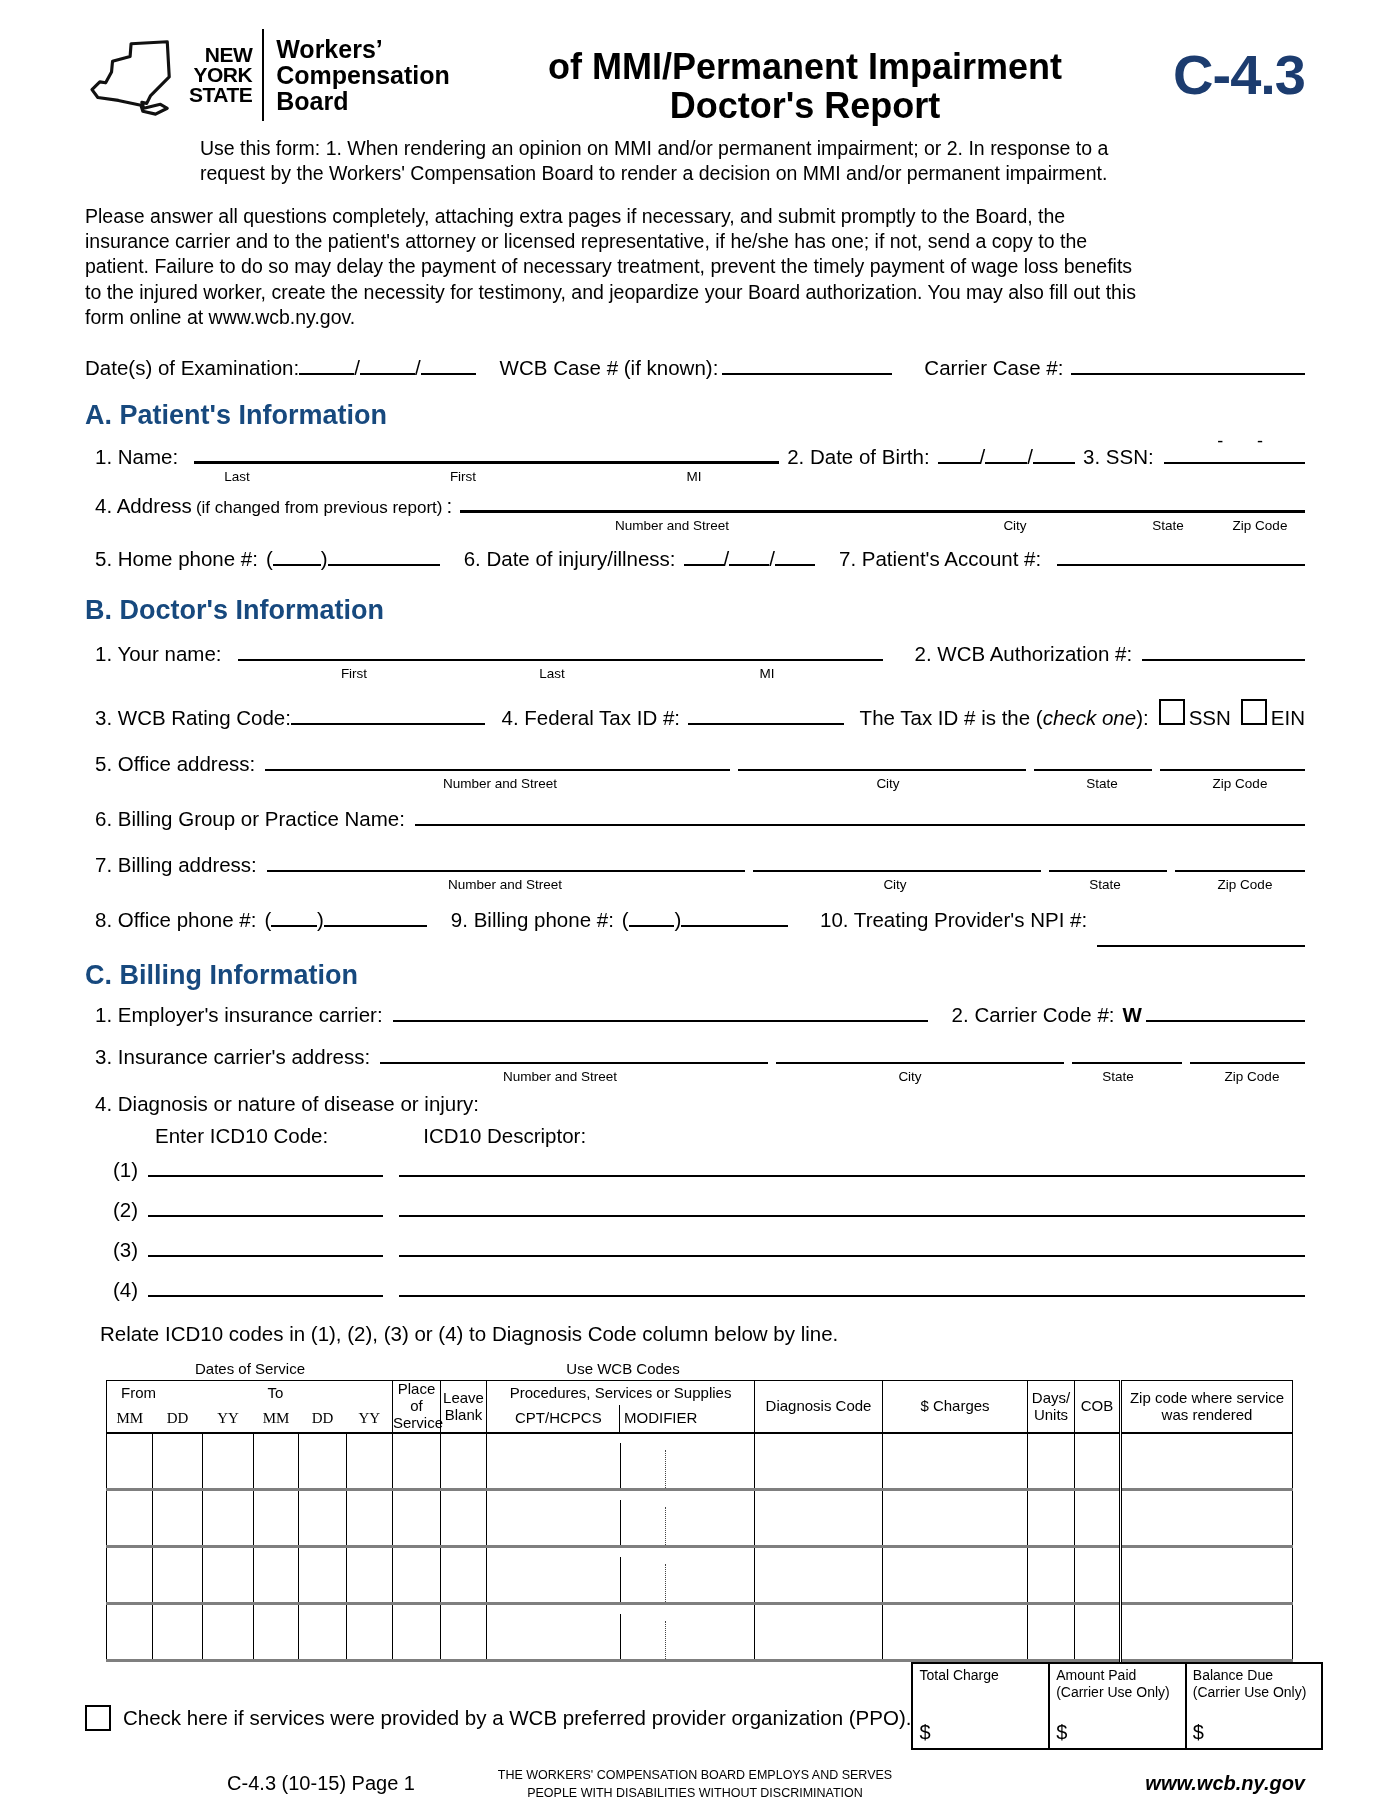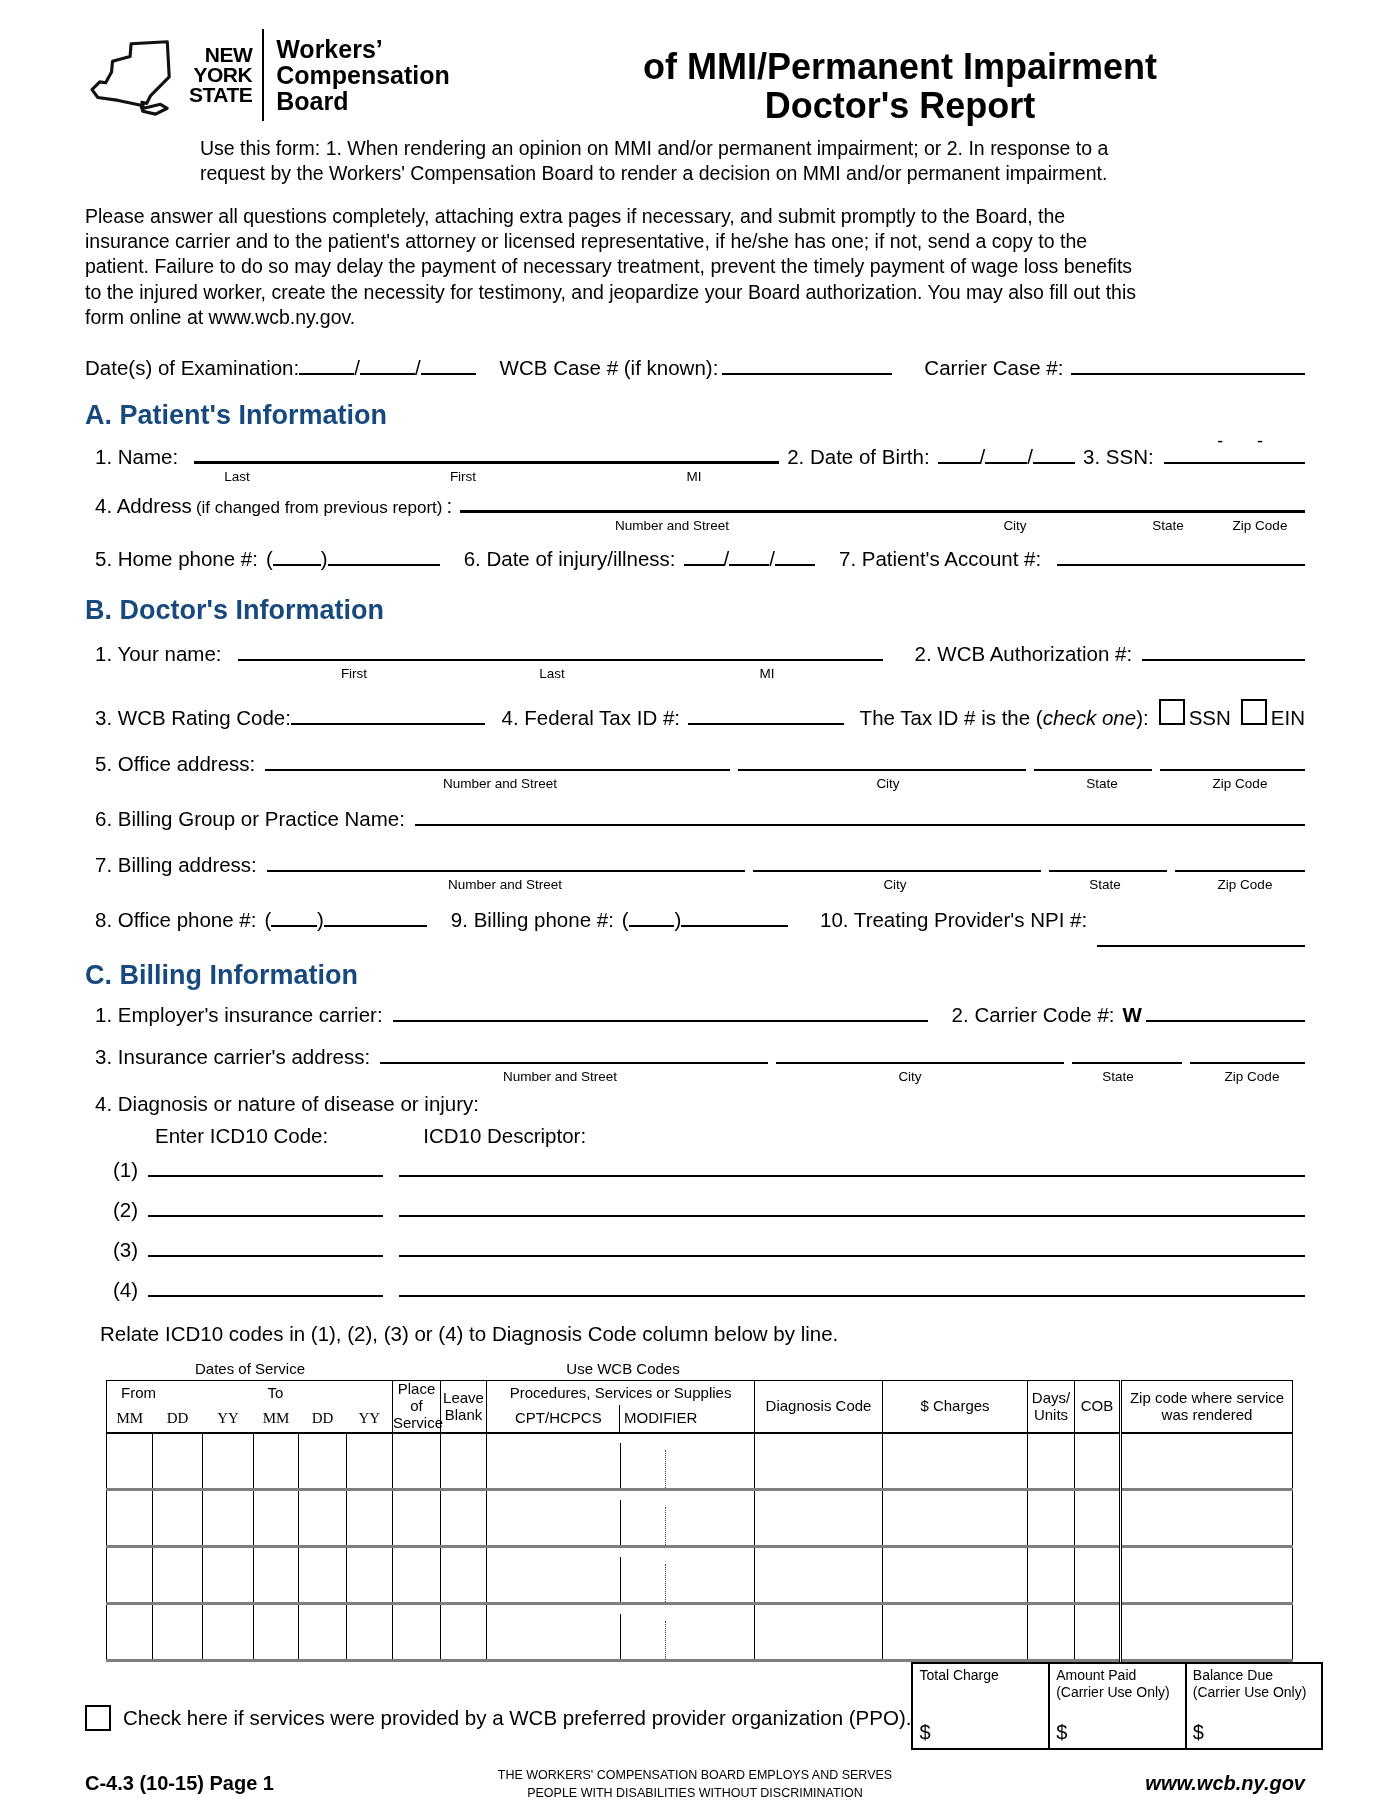--- a/index.html
+++ b/index.html
@@ -66,21 +66,21 @@
   
   .bottomrow{display:flex;margin-top:0;}
   .ppo{flex:1;display:flex;align-items:center;gap:12px;font-size:20.5px;padding-top:24px;white-space:nowrap;}
   .totals{display:flex;width:412px;flex:none;border:2px solid #000;box-sizing:border-box;height:88px;margin-right:13px;}
   .tbox{flex:1;border-left:2px solid #000;padding:3px 6px;display:flex;flex-direction:column;font-size:14px;line-height:1.25;}
   .tbox:first-child{border-left:none;}
   .tbox .dollar{margin-top:auto;font-size:20px;}
 
   
   .footer{display:flex;align-items:center;margin-top:16px;}
-  .f-left{width:330px;flex:none;font-weight:bold;font-size:20px;}
+  .f-left{width:330px;flex:none;font-weight:normal;font-size:20px;text-align:right;}
   .f-center{flex:1;text-align:center;font-size:12.5px;line-height:1.45;}
   .f-right{width:330px;flex:none;text-align:right;font-weight:bold;font-style:italic;font-size:20px;}
 </style>
 </head>
 <body>
 
 <div class="page">
 
   <div class="hdr">
     <div class="logo">
@@ -96,20 +96,21 @@
       <div class="org-txt">
         <div>Workers’</div>
         <div>Compensation</div>
         <div>Board</div>
       </div>
     </div>
     <div class="title">
       <div>of MMI/Permanent Impairment</div>
       <div>Doctor's Report</div>
     </div>
+    <div class="code" style="color:#1c3c6f;">C-4.3</div>
   </div>
 
   <div class="useform">Use this form: 1. When rendering an opinion on MMI and/or permanent impairment; or 2. In response to a request by the Workers' Compensation Board to render a decision on MMI and/or permanent impairment.</div>
   <div class="notice">Please answer all questions completely, attaching extra pages if necessary, and submit promptly to the Board, the insurance carrier and to the patient's attorney or licensed representative, if he/she has one; if not, send a copy to the patient. Failure to do so may delay the payment of necessary treatment, prevent the timely payment of wage loss benefits to the injured worker, create the necessity for testimony, and jeopardize your Board authorization.  You may also fill out this form online at www.wcb.ny.gov.</div>
 
   <div class="frow" style="margin-top:26px;">
     <span class="lbl">Date(s) of Examination:</span>
     <span class="ln" style="width:55px"></span>
     <span>/</span>
     <span class="ln" style="width:55px"></span>

